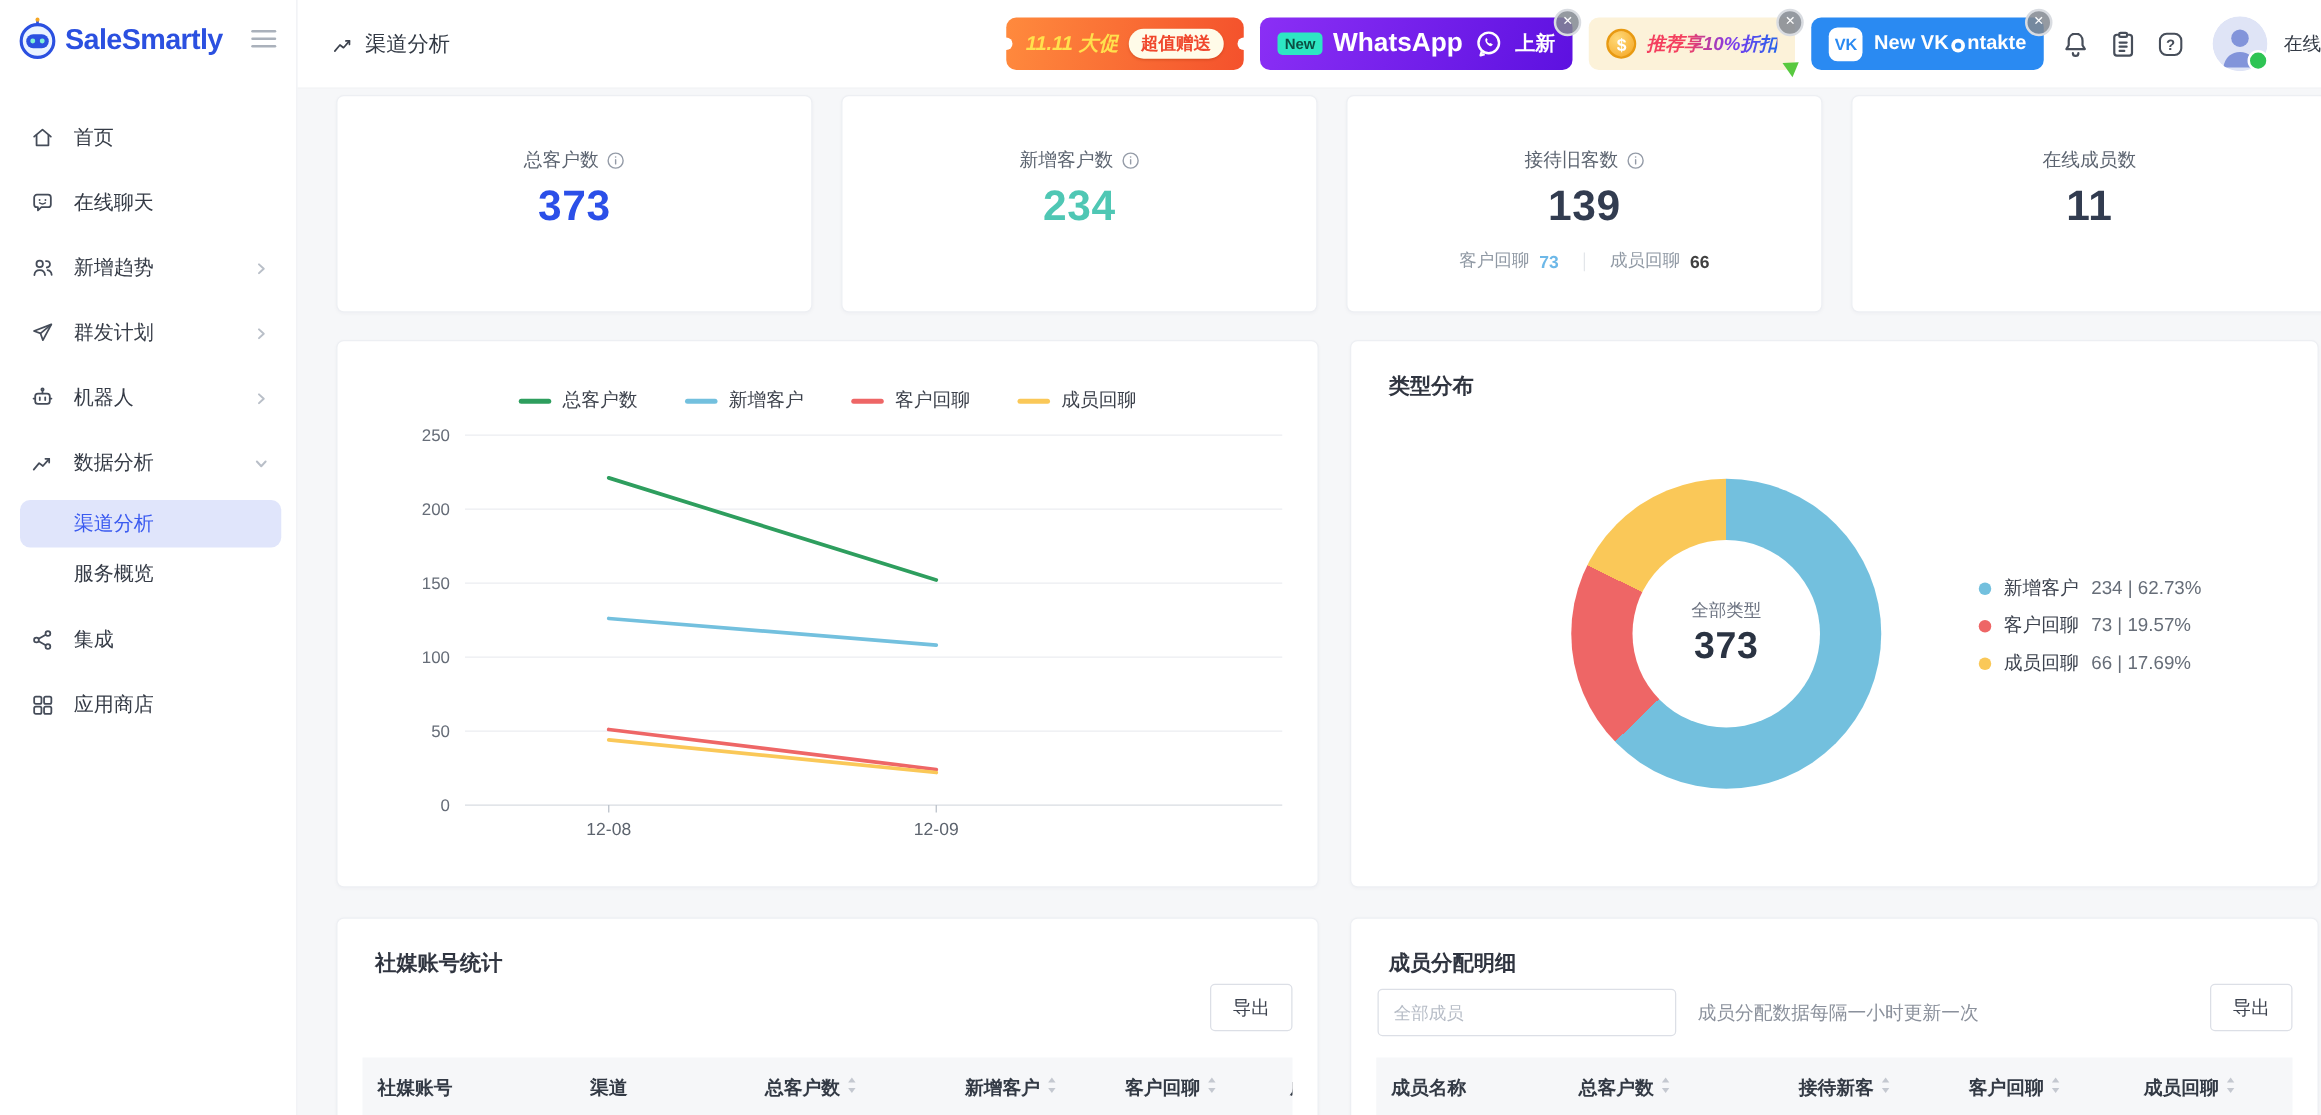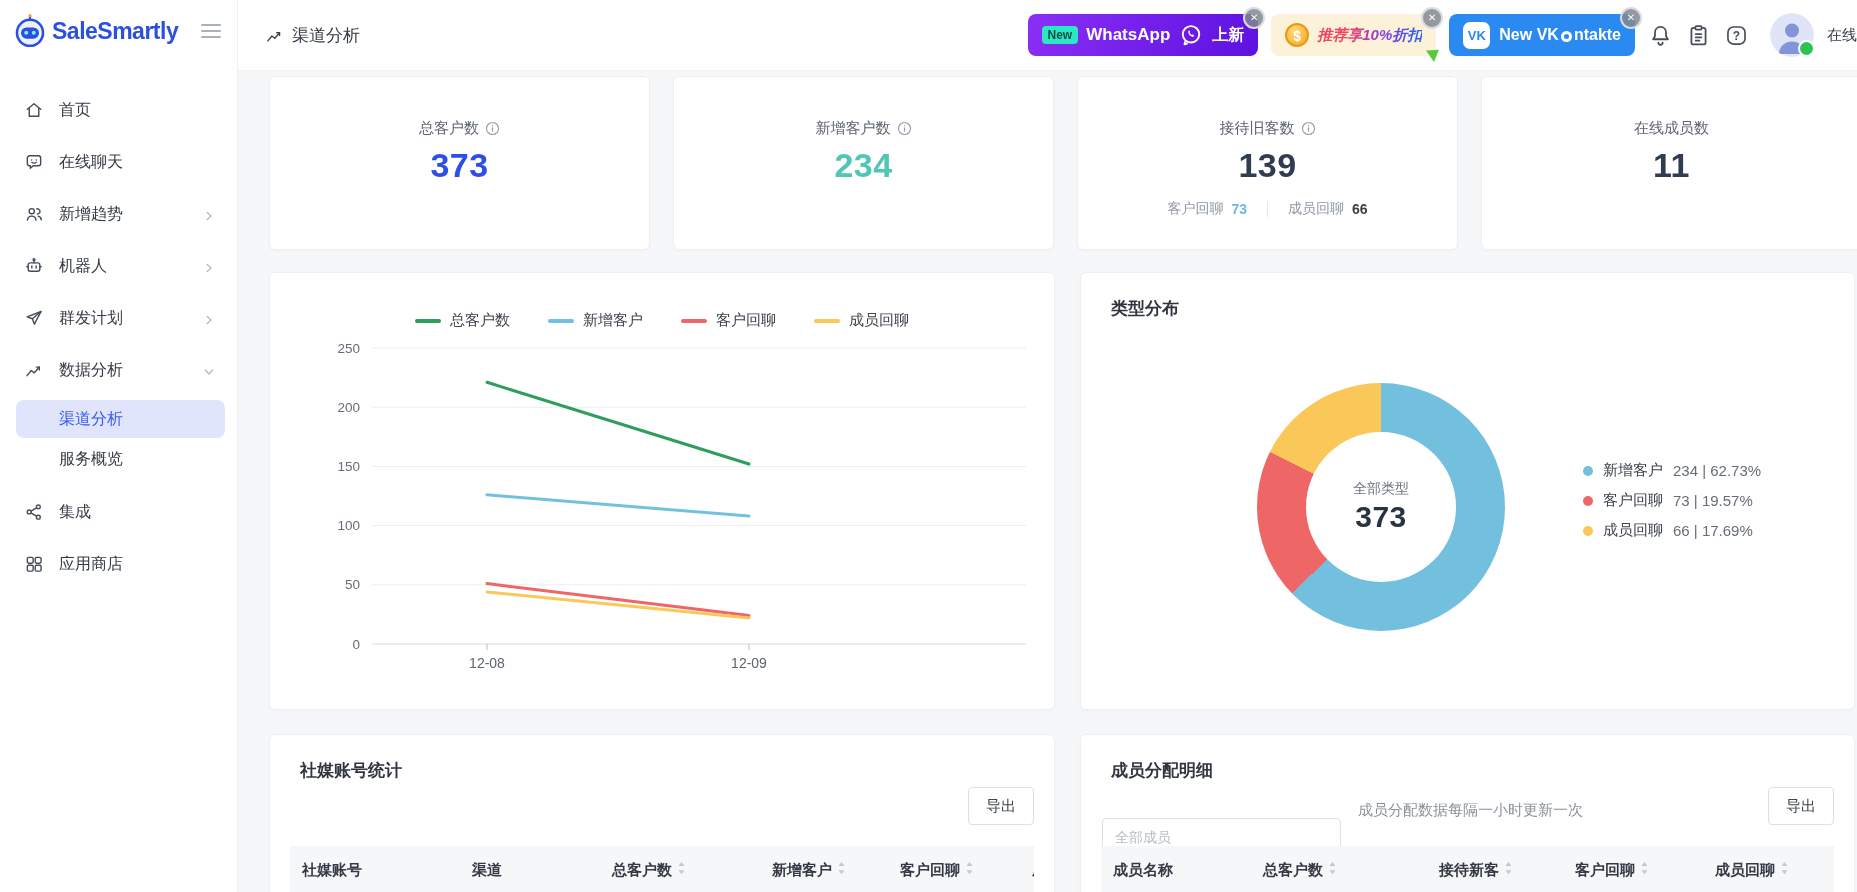--- a/index.html
+++ b/index.html
@@ -41,21 +41,21 @@
                line-height:18px;text-align:center;cursor:pointer;}
   .promo.sale{background:linear-gradient(100deg,#ff8a3d,#f4512c);padding:0 16px;gap:8px;}
   .promo.sale:before,.promo.sale:after{content:"";position:absolute;width:10px;height:10px;border-radius:50%;
                background:#fff;top:16px;}
   .promo.sale:before{left:-5px;} .promo.sale:after{right:-5px;}
   .sale-t1{color:#ffe14d;font-size:16px;font-weight:700;font-style:italic;white-space:nowrap;}
   .sale-pill{background:#fffbe8;color:#f0472c;font-size:14px;font-weight:700;border-radius:12px;
              padding:3px 10px;white-space:nowrap;box-shadow:0 1px 2px rgba(160,40,0,.35);}
   .promo.wa{background:linear-gradient(115deg,#8b2ff5,#5d11e0);padding:0 14px;gap:8px;}
   .wa-chip{background:#2de6c3;color:#0b4f43;font-size:12px;font-weight:700;padding:2px 6px;border-radius:4px;}
-  .wa-brand{color:#fff;font-size:17px;font-weight:700;}
+  .wa-brand{color:#fff;font-size:21px;font-weight:700;}
   .wa-ic{width:26px;height:26px;} .wa-ic svg{width:26px;height:26px;}
   .wa-suffix{color:#fff;font-size:16px;font-weight:700;}
   .promo.disc{background:#fcf2d9;padding:0 14px;gap:8px;}
   .coin{width:24px;height:24px;border-radius:50%;background:radial-gradient(circle at 35% 30%,#ffd978,#f5a623);
         border:2px solid #e89a12;color:#fff;font-weight:700;font-size:14px;text-align:center;line-height:22px;box-sizing:border-box;}
   .disc-text{font-size:15px;font-weight:700;font-style:italic;white-space:nowrap;
              background:linear-gradient(90deg,#f43f5e 30%,#7c3aed 65%,#2563eb);
              -webkit-background-clip:text;background-clip:text;color:transparent;}
   .disc-tri{position:absolute;right:-4px;bottom:-4px;width:0;height:0;border-left:11px solid #58c93f;
             border-top:7px solid transparent;border-bottom:7px solid transparent;transform:rotate(-35deg);}
@@ -108,21 +108,21 @@
   .export-btn{position:absolute;right:20px;top:52px;height:38px;padding:0 17px;background:#fff;
               border:1px solid #dcdfe6;border-radius:4px;font-size:15px;color:#3e4450;cursor:pointer;
               display:flex;align-items:center;}
   .thead{position:absolute;left:20px;right:20px;top:111px;height:48px;background:#f6f7f9;
          display:flex;align-items:center;padding:0 0 0 12px;overflow:hidden;}
   .th{display:flex;align-items:flex-start;gap:5px;font-size:15px;font-weight:700;color:#333a45;
       flex:0 0 auto;white-space:nowrap;}
   .th .sort{width:9px;height:14px;cursor:pointer;}
   .member-input{position:absolute;left:21px;top:56px;width:239px;height:38px;border:1px solid #dcdfe6;
                 border-radius:4px;font-size:14px;color:#333;padding:0 12px;box-sizing:border-box;outline:none;
-                font-family:inherit;margin-top:27px;}
+                font-family:inherit;}
   .member-input::placeholder{color:#b6bcc6;}
   .member-note{position:absolute;left:277px;top:66px;font-size:15px;color:#8b919c;white-space:nowrap;}
   .edge-scroll{position:absolute;left:0;top:812px;width:7px;height:60px;border-radius:4px;
                background:linear-gradient(#62e17e,#23c24b);cursor:grab;}
   .edge-cap{position:absolute;left:0;top:800px;width:7px;height:12px;background:#b7bcc2;}
 </style>
 </head>
 <body>
 
 <div class="canvas">
@@ -169,38 +169,38 @@
               <path d="M4.2 19.3c.3-3.1 2.3-4.8 5.1-4.8s4.8 1.7 5.1 4.8"></path>
               <path d="M15.3 5.9a3.1 3.1 0 1 1 .8 6.1"></path>
               <path d="M16.9 14.6c2.3.4 3.6 2 3.9 4.4"></path>
             </svg></span>
           <span class="mi-label">新增趋势</span>
           <span class="mi-chev"><svg viewBox="0 0 12 12" fill="none" stroke="currentColor" stroke-width="1.6" stroke-linecap="round" stroke-linejoin="round">
               <path d="M4.2 2.5 8 6l-3.8 3.5"></path>
             </svg></span>
         </div>
         <div class="menu-item">
+          <span class="mi-icon"><svg viewBox="0 0 24 24" fill="none" stroke="currentColor" stroke-width="1.7" stroke-linejoin="round">
+              <path d="M20.5 4.2 3.8 10.6l6.3 2.3 2.3 6.5Z"></path>
+              <path d="M10.1 12.9l10.4-8.7"></path>
+            </svg></span>
+          <span class="mi-label">群发计划</span>
+          <span class="mi-chev"><svg viewBox="0 0 12 12" fill="none" stroke="currentColor" stroke-width="1.6" stroke-linecap="round" stroke-linejoin="round">
+              <path d="M4.2 2.5 8 6l-3.8 3.5"></path>
+            </svg></span>
+        </div>
+        <div class="menu-item">
           <span class="mi-icon"><svg viewBox="0 0 24 24" fill="none" stroke="currentColor" stroke-width="1.7" stroke-linecap="round">
               <rect x="5" y="8.2" width="14" height="10" rx="2.6"></rect>
               <path d="M12 8V5.6"></path>
               <circle cx="12" cy="4.4" r="1.1"></circle>
               <path d="M9.4 11.8v2.6M14.6 11.8v2.6"></path>
               <path d="M5 13H3.4M20.6 13H19"></path>
             </svg></span>
           <span class="mi-label">机器人</span>
-          <span class="mi-chev"><svg viewBox="0 0 12 12" fill="none" stroke="currentColor" stroke-width="1.6" stroke-linecap="round" stroke-linejoin="round">
-              <path d="M4.2 2.5 8 6l-3.8 3.5"></path>
-            </svg></span>
-        </div>
-        <div class="menu-item">
-          <span class="mi-icon"><svg viewBox="0 0 24 24" fill="none" stroke="currentColor" stroke-width="1.7" stroke-linejoin="round">
-              <path d="M20.5 4.2 3.8 10.6l6.3 2.3 2.3 6.5Z"></path>
-              <path d="M10.1 12.9l10.4-8.7"></path>
-            </svg></span>
-          <span class="mi-label">群发计划</span>
           <span class="mi-chev"><svg viewBox="0 0 12 12" fill="none" stroke="currentColor" stroke-width="1.6" stroke-linecap="round" stroke-linejoin="round">
               <path d="M4.2 2.5 8 6l-3.8 3.5"></path>
             </svg></span>
         </div>
         <div class="menu-item">
           <span class="mi-icon"><svg viewBox="0 0 24 24" fill="none" stroke="currentColor" stroke-width="1.7" stroke-linecap="round" stroke-linejoin="round">
               <path d="M3.6 18.8l5.2-6.2 3.6 2.8 6-6.9"></path>
               <path d="M14.8 8.5h3.6v3.6"></path>
             </svg></span>
           <span class="mi-label">数据分析</span>
@@ -236,20 +236,24 @@
   <header class="topbar">
     <div class="page-title-wrap">
       <span class="pt-icon"><svg viewBox="0 0 24 24" fill="none" stroke="currentColor" stroke-width="1.7" stroke-linecap="round" stroke-linejoin="round">
             <path d="M3.6 18.8l5.2-6.2 3.6 2.8 6-6.9"></path>
             <path d="M14.8 8.5h3.6v3.6"></path>
           </svg></span>
       <span class="page-title">渠道分析</span>
     </div>
     <div class="topbar-right">
 
+      <div class="promo sale">
+        <span class="sale-t1">11.11 大促</span>
+        <span class="sale-pill">超值赠送</span>
+      </div>
 
       <div class="promo wa">
         <span class="wa-chip">New</span>
         <span class="wa-brand">WhatsApp</span>
         <span class="wa-ic"><svg viewBox="0 0 24 24" fill="none" stroke="#fff" stroke-width="1.8">
               <circle cx="12" cy="11.4" r="7.6"></circle>
               <path d="M6.9 17.6 6 20.6l3-.9" stroke-linejoin="round"></path>
               <path d="M9.5 8.6c-.3 2.1 1.5 4.6 4.2 5.3l1.4-1.3-1.9-1.2-.7.5c-.9-.5-1.6-1.2-1.9-2.1l.7-.6-1.1-1.7Z" fill="#fff" stroke="none"></path>
             </svg></span>
         <span class="wa-suffix">上新</span>

